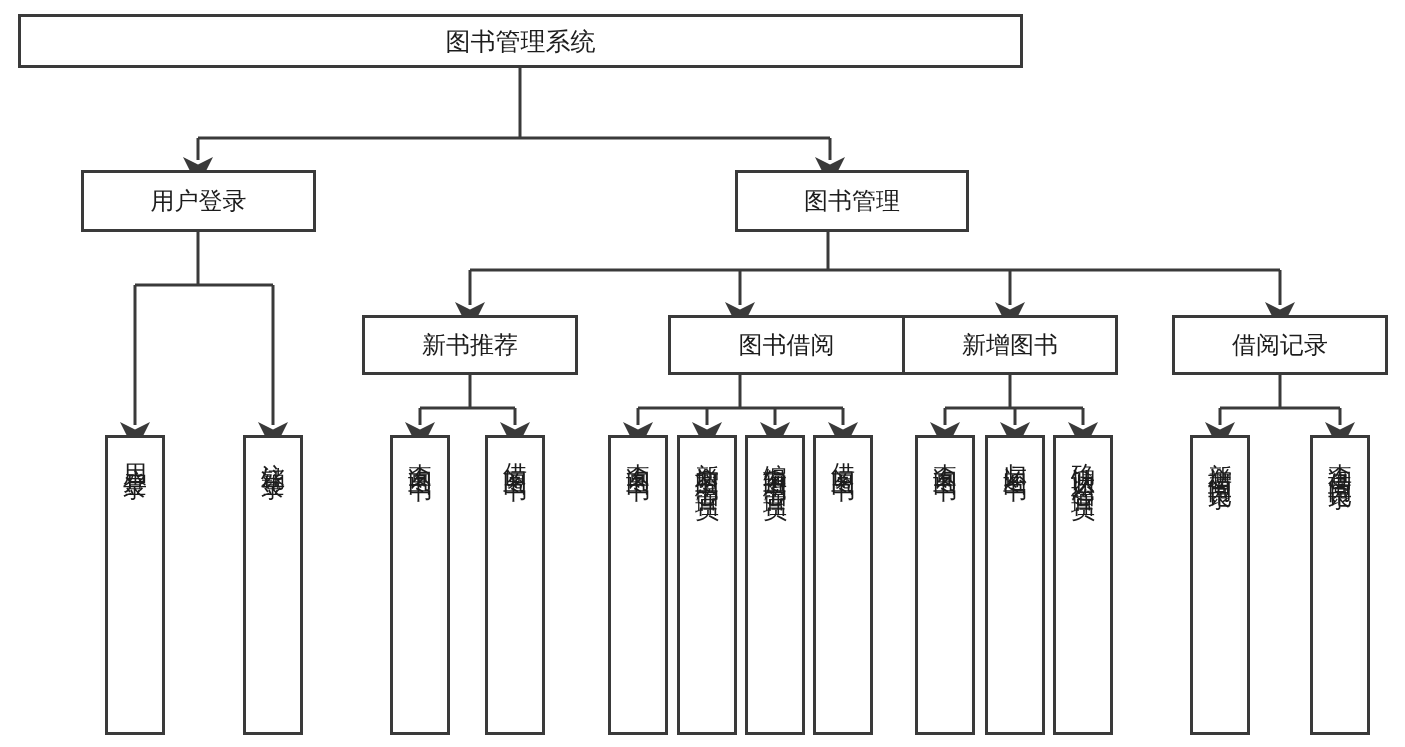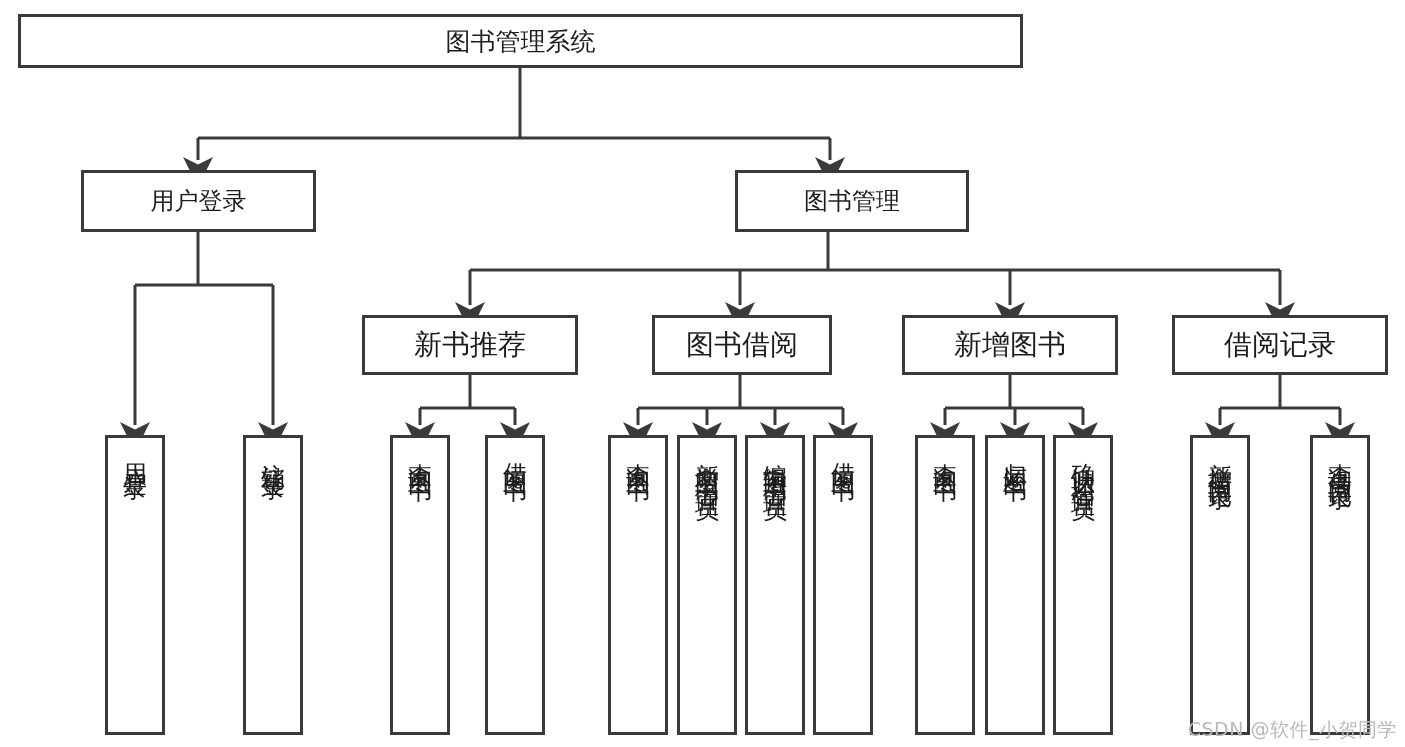--- a/index.html
+++ b/index.html
@@ -23,21 +23,21 @@
     background:#ffffff;
     border:3px solid #3a3a3a;
     display:flex;
     align-items:center;
     justify-content:center;
     color:#1c1c1c;
     z-index:2;
   }
   .node.root{ font-size:25px; }
   .node.lvl2{ font-size:24px; }
-  .node.lvl3{ font-size:28px; }
+  .node.lvl3{ font-size:24px; }
   .node.leaf{
     font-size:24px;
     align-items:flex-start;
     padding-top:6px;
   }
   .vtext{
     writing-mode:vertical-rl;
     text-orientation:upright;
     letter-spacing:5px;
     line-height:1;
@@ -119,21 +119,21 @@
   <div class="node lvl2" style="left:81px;top:170px;width:235px;height:62px;">
     <span class="htext">用户登录</span>
   </div>
   <div class="node lvl2" style="left:711px;top:170px;width:234px;height:62px;margin-left:24px;">
     <span class="htext">图书管理</span>
   </div>
 
   <div class="node lvl3" style="left:362px;top:315px;width:216px;height:60px;">
     <span class="htext">新书推荐</span>
   </div>
-  <div class="node lvl3" style="left:652px;top:315px;width:180px;height:60px;">
+  <div class="node lvl3" style="left:668px;top:315px;width:237px;height:60px;">
     <span class="htext">图书借阅</span>
   </div>
   <div class="node lvl3" style="left:902px;top:315px;width:216px;height:60px;">
     <span class="htext">新增图书</span>
   </div>
   <div class="node lvl3" style="left:1172px;top:315px;width:216px;height:60px;">
     <span class="htext">借阅记录</span>
   </div>
 
   <div class="node leaf" style="left:105px;top:435px;width:60px;height:300px;">
@@ -173,14 +173,13 @@
     <span class="vtext">确认归还（管理员）</span>
   </div>
 
   <div class="node leaf" style="left:1190px;top:435px;width:60px;height:300px;">
     <span class="vtext">新增借阅记录</span>
   </div>
   <div class="node leaf" style="left:1310px;top:435px;width:60px;height:300px;">
     <span class="vtext">查询借阅记录</span>
   </div>
 
-  <div class="watermark">CSDN @软件_小贺同学</div>
 </div>
 
 </body></html>

